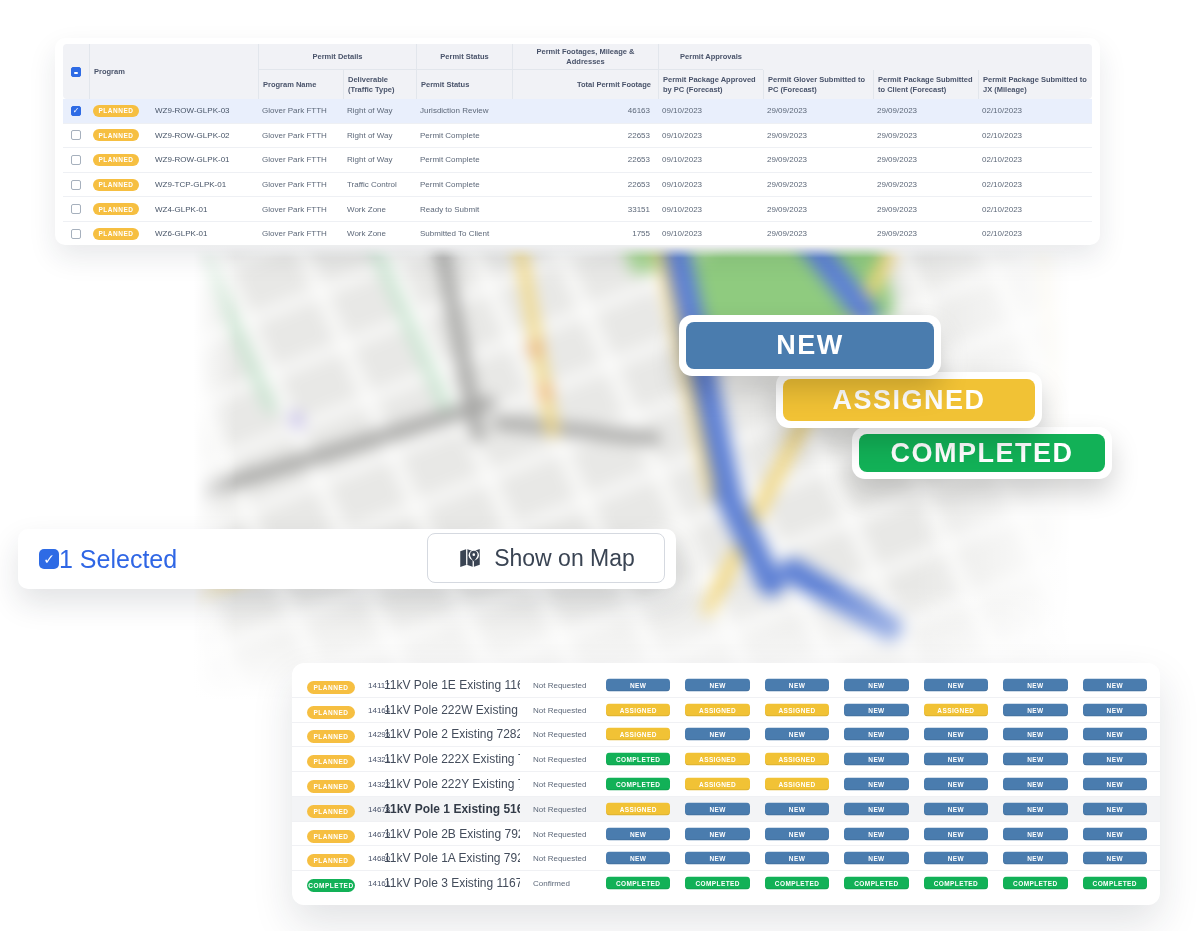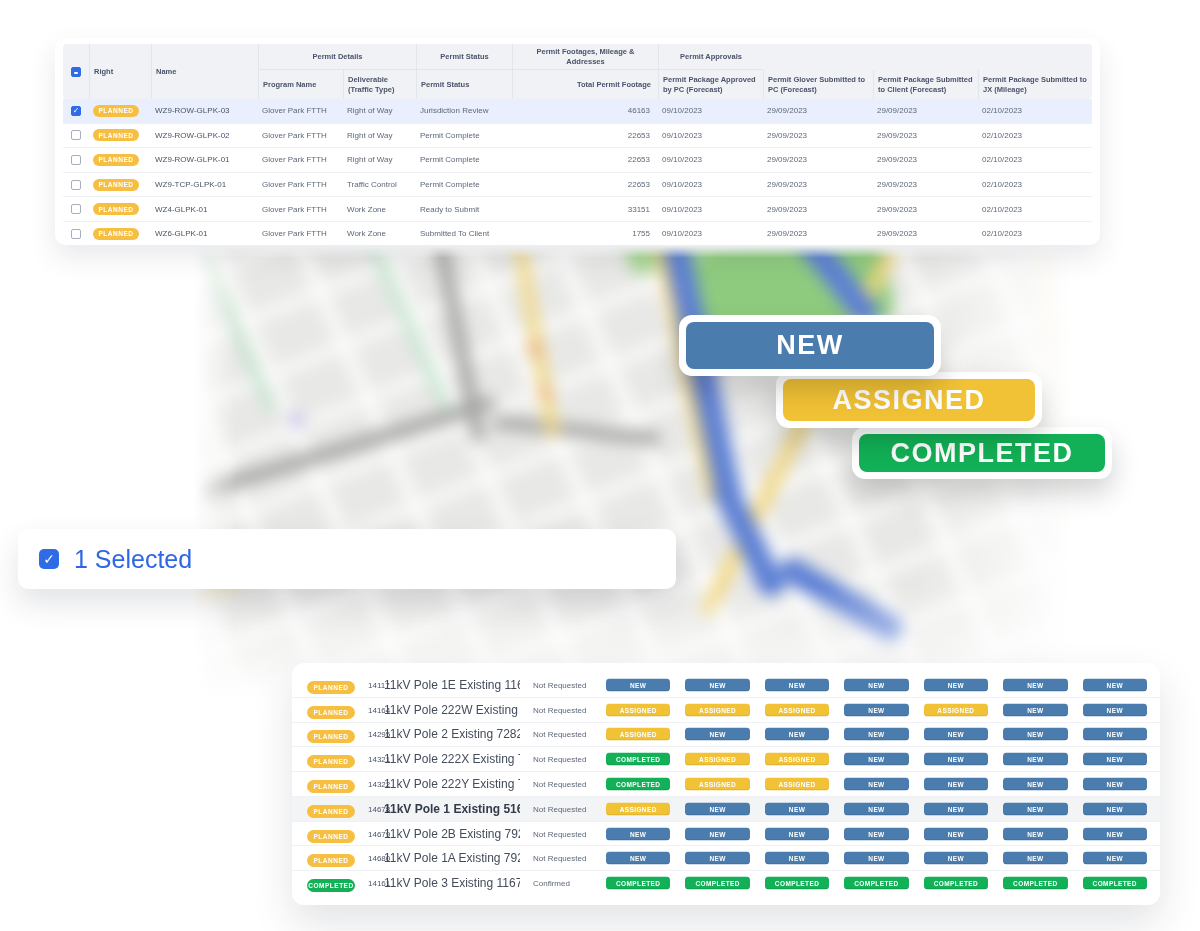--- a/index.html
+++ b/index.html
@@ -60,21 +60,21 @@
     color:#fff;font-weight:bold;font-size:27px;letter-spacing:1.5px;}
   .b-new{left:679px;top:315px;width:262px;height:61px;z-index:13;}
   .b-assigned{left:776px;top:372px;width:266px;height:56px;z-index:12;}
   .b-completed{left:852px;top:427px;width:260px;height:52px;z-index:11;}
 
   
   #toolbar{left:18px;top:529px;width:658px;height:60px;border-radius:10px;z-index:14;
     box-shadow:0 14px 30px rgba(29,41,57,.13);display:flex;align-items:center;}
   .sel-cb{width:20px;height:20px;background:#2e6be5;border-radius:5px;color:#fff;font-size:14px;
     display:flex;align-items:center;justify-content:center;margin-left:21px;flex:none;}
-  .sel-label{color:#2f66e5;font-size:25px;margin-left:15px;white-space:nowrap;}
+  .sel-label{color:#2f66e5;font-size:25px;white-space:nowrap;}
   .tb-btn{position:absolute;top:4px;height:50px;border:1.5px solid #d5d9e0;border-radius:8px;background:#fff;
     display:flex;align-items:center;justify-content:center;gap:11px;font-size:23px;color:#3a4453;box-sizing:border-box;cursor:pointer;}
   #btn-add{left:206px;width:193px;}
   #btn-show{left:409px;width:238px;}
 
   
   #work-card{left:292px;top:663px;width:868px;height:242px;border-radius:12px;z-index:15;
     box-shadow:0 18px 40px rgba(29,41,57,.13);padding:10px 0;display:flex;flex-direction:column;}
   .wt-row{position:relative;flex:1;border-top:1px solid #f0f1f4;}
   .wt-row:first-child{border-top:none;}
@@ -120,22 +120,21 @@
     <div class="fade fade-r"></div>
   <div class="fade fade-b"></div>
     <div class="fade fade-t"></div>
 </div>
 
 <div class="card" id="permit-card">
   <div class="pt-grid" id="pt-header">
     <div class="h c1 span2" style="grid-column:1">
       <span class="cb ind"></span>
     </div>
-    <div class="h span2" style="grid-column:2">Right</div>
-    <div class="h span2" style="grid-column:3">Name</div>
+    <div class="h span2" style="grid-column:2">Program</div>
     <div class="h group" style="grid-column:4/6">Permit Details</div>
     <div class="h group" style="grid-column:6/7">Permit Status</div>
     <div class="h group" style="grid-column:7/8">Permit Footages, Mileage &amp; Addresses</div>
     <div class="h group" style="grid-column:8/9">Permit Approvals</div>
     <div class="h" style="grid-column:4;grid-row:2">Program Name</div>
     <div class="h" style="grid-column:5;grid-row:2">Deliverable (Traffic Type)</div>
     <div class="h" style="grid-column:6;grid-row:2">Permit Status</div>
     <div class="h r" style="grid-column:7;grid-row:2">Total Permit Footage</div>
     <div class="h" style="grid-column:8;grid-row:2">Permit Package Approved by PC (Forecast)</div>
     <div class="h" style="grid-column:9;grid-row:2">Permit Glover Submitted to PC (Forecast)</div>
@@ -254,20 +253,32 @@
 <div class="map-badge b-assigned">
   <div class="inner" style="background: rgb(241, 194, 53);">ASSIGNED</div>
 </div>
 <div class="map-badge b-completed">
   <div class="inner" style="background: rgb(18, 177, 87);">COMPLETED</div>
 </div>
 
 <div class="card" id="toolbar">
   <span class="sel-cb">✓</span>
   <span class="sel-label">1 Selected</span>
+  <button class="tb-btn" id="btn-show">
+    <span style="display:flex;">
+      <svg width="26" height="26" viewBox="0 0 24 24">
+        <path fill="#3a4453" d="M3 5.8l6-2 6 2 6-2v14.4l-6 2-6-2-6 2z"></path>
+        <path stroke="#ffffff" stroke-width="1.2" fill="none" d="M9 3.8v14.4M15 5.8v14.4"></path>
+        <circle cx="15.5" cy="9.4" r="4.8" fill="#ffffff"></circle>
+        <path fill="#3a4453" d="M15.5 5.4a3.5 3.5 0 0 1 3.5 3.5c0 2.6-3.5 6.2-3.5 6.2S12 11.5 12 8.9a3.5 3.5 0 0 1 3.5-3.5z"></path>
+        <circle cx="15.5" cy="8.9" r="1.2" fill="#ffffff"></circle>
+      </svg>
+    </span>
+    <span>Show on Map</span>
+  </button>
 </div>
 
 <div class="card" id="work-card">
     <div class="wt-row">
       <span class="f w-status"><span class="badge-pill" style="background: rgb(246, 191, 65);">PLANNED</span></span>
       <span class="f w-id">14117</span>
       <span class="f w-name">11kV Pole 1E Existing 11642063</span>
       <span class="f w-req">Not Requested</span>
       <span class="f w-badges">
         <span class="sbadge" style="background: rgb(74, 124, 174);">NEW</span>

